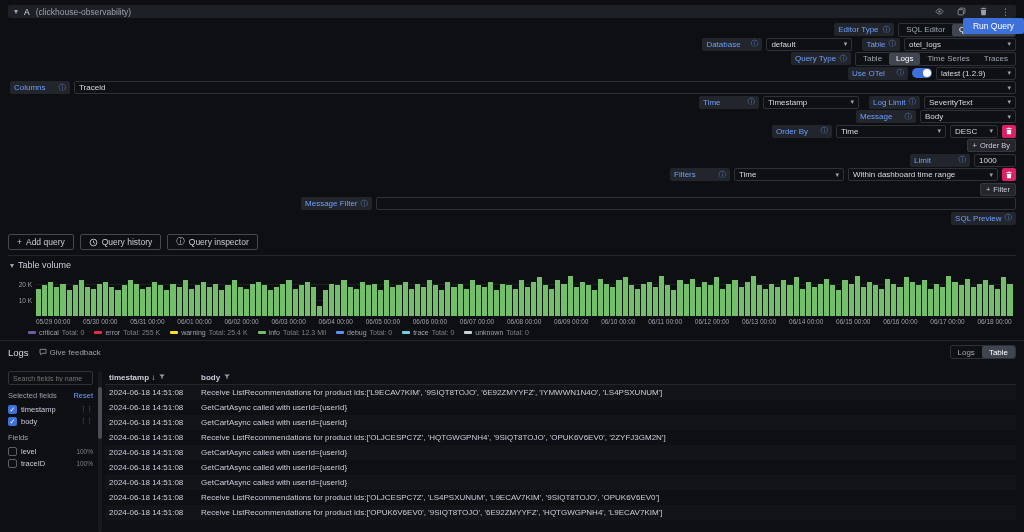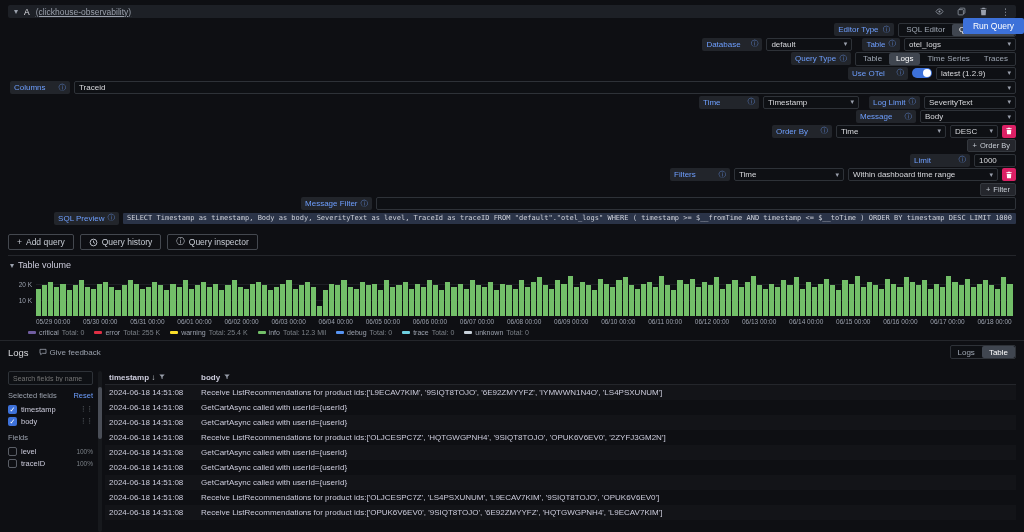--- a/index.html
+++ b/index.html
@@ -5,21 +5,21 @@
   * { margin:0; padding:0; box-sizing:border-box; }
   html,body { width:1024px; height:532px; background:#0e0f13; color:#ccccdc;
     font-family:"Liberation Sans", sans-serif; overflow:hidden; }
   .page { width:1024px; height:532px; display:flex; flex-direction:column; }
 
   
   .qheader { margin:5px 8px 0; height:13px; background:#1d2026; border-radius:2px;
     display:flex; align-items:center; padding:0 6px; gap:6px; font-size:8.5px; }
   .qheader .chev { color:#9aa0ac; font-size:8px; cursor:pointer; }
   .qheader .refid { color:#e0e0e6; }
-  .qheader .dsname { color:#9aa0ac;text-decoration:underline; }
+  .qheader .dsname { color:#9aa0ac; }
   .qheader .spacer { margin-left:auto; }
   .hicon { color:#9aa0ac; display:inline-flex; align-items:center; margin-left:7px; cursor:pointer; font-size:9px; }
   .hicon svg { width:9px; height:9px; }
 
   
   .qeditor { position:relative; padding:5px 8px 2px 10px; }
   .qrow { display:flex; align-items:center; gap:4px; height:13px; margin-bottom:1.5px; font-size:8.5px;justify-content:flex-end; }
   .flabel { background:#22252b; color:#6e9fff; height:13px; padding:0 4px; border-radius:2px;
     display:inline-flex; align-items:center; gap:3px; min-width:60px; white-space:nowrap; font-size:8px; }
   .flabel .info { color:#6e9fff; opacity:.75; font-size:7.5px; margin-left:auto; }
@@ -312,21 +312,20 @@
         <span class="info">ⓘ</span>
       </span>
       <input class="tinput" style="width: 640px;">
     </div>
 
     <div class="qrow">
       <span class="flabel">
         <span>SQL Preview</span>
         <span class="info">ⓘ</span>
       </span>
-      <span class="sqlcode">SELECT Timestamp as timestamp, Body as body, SeverityText as level, TraceId as traceID FROM "default"."otel_logs" WHERE ( timestamp &gt;= $__fromTime AND timestamp &lt;= $__toTime ) ORDER BY timestamp DESC LIMIT 1000</span>
     </div>
   </div>
 
   <div class="factions">
     <button class="btn-secondary">
       <span>+</span>
       <span>Add query</span>
     </button>
     <button class="btn-secondary">
       <svg viewBox="0 0 12 12">

